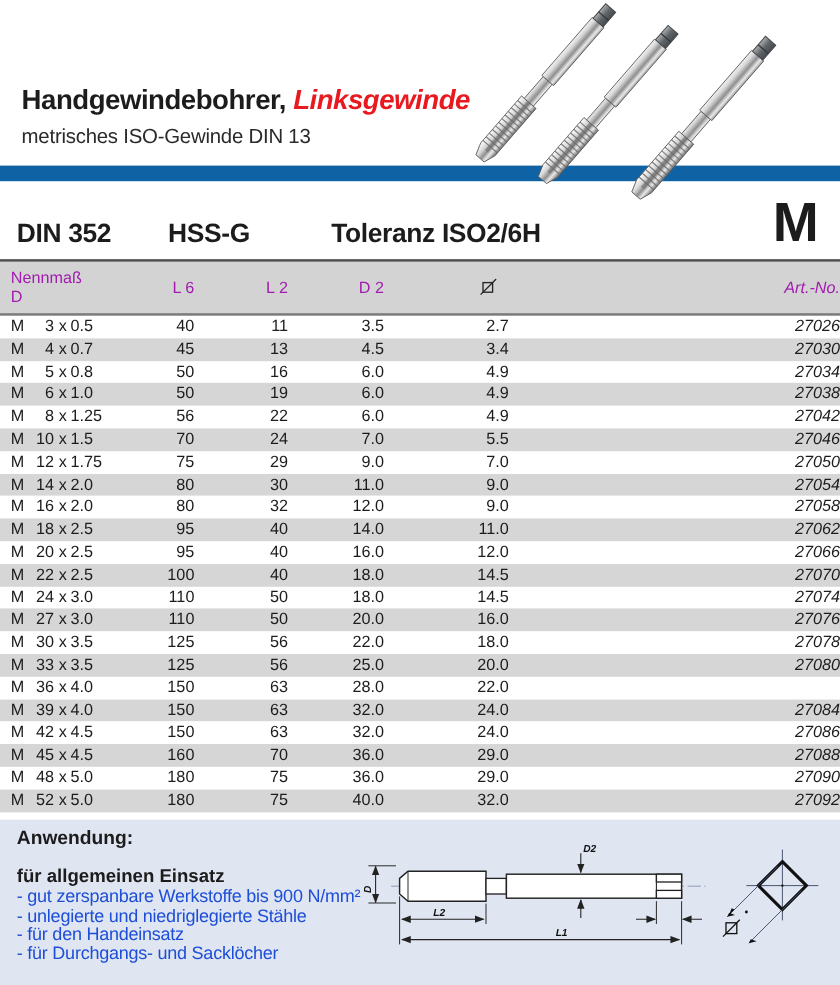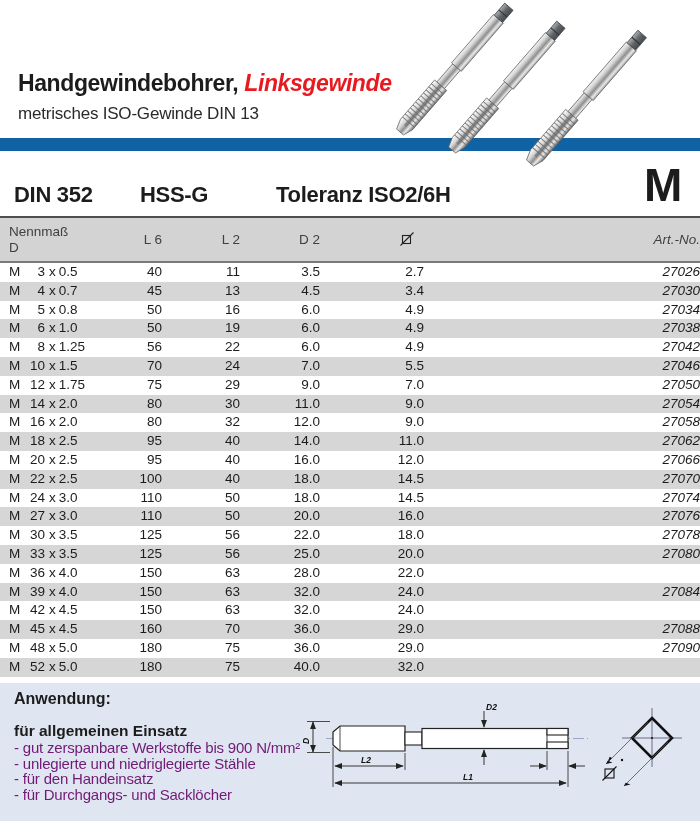--- a/index.html
+++ b/index.html
@@ -31,38 +31,38 @@
   .spec-m{left:644px;top:158px;font-size:46px;font-weight:bold;letter-spacing:-1px;}
 
   
   .tbl{left:0;top:216px;width:700px;z-index:2;}
   .tgrid{display:grid;grid-template-columns:130px 32px 78px 80px 104px 1fr;align-items:center;}
   .thead{
     background:#d3d3d3;
     border-top:2px solid #4f4f4f;
     border-bottom:2px solid #7a7a7a;
     height:43px;
-    font-size:13.5px;color:#404040;
+    font-size:13.5px;color:#a21caf;
   }
   .thead .c1{padding-left:9px;line-height:16px;align-self:center;}
   .num{text-align:right;}
   .c-art{padding-left:116px;text-align:right;font-style:italic;}
   .sym-cell{text-align:right;padding-right:10px;}
   .trow{height:18.8px;font-size:13.5px;line-height:18.8px;}
   .trow.alt{background:#d6d6d6;}
   .c1{display:flex;align-items:center;padding-left:9px;}
   .c1 .m{width:15px;display:inline-block;}
   .c1 .dia{width:21px;display:inline-block;text-align:right;}
   .c1 .sep{margin:0 3px 0 4px;}
 
   
   .app{left:0;top:683px;width:700px;height:138px;z-index:0;}
   .app-head{left:14px;top:690px;font-size:16px;font-weight:bold;z-index:2;}
   .app-sub{left:14px;top:722px;font-size:15.5px;font-weight:bold;z-index:2;}
-  .app-bullets{left:14px;top:740px;font-size:15px;line-height:15.6px;letter-spacing:-0.2px;z-index:2;color:#701a75;}
+  .app-bullets{left:14px;top:740px;font-size:15px;line-height:15.6px;letter-spacing:-0.2px;z-index:2;color:#1d4ed8;}
 
   
   .drawing-svg{left:300px;top:695px;width:400px;height:116px;z-index:2;}
   .dim-label{font-size:8.5px;font-weight:bold;font-style:italic;fill:#111;}
 </style>
 </head>
 <body>
 
 <div class="abs title-line">
   <span>Handgewindebohrer,</span><span class="title-red" id="title-red" style="color: rgb(232, 25, 31);">Linksgewinde</span>
@@ -360,20 +360,21 @@
         <div class="c1">
           <div class="m">M</div>
           <div class="dia">42</div>
           <div class="sep">x</div>
           <div class="pitch">4.5</div>
         </div>
         <div class="num">150</div>
         <div class="num">63</div>
         <div class="num">32.0</div>
         <div class="num">24.0</div>
+        <div class="c-art">27086</div>
       </div>
       <div class="tgrid trow alt">
         <div class="c1">
           <div class="m">M</div>
           <div class="dia">45</div>
           <div class="sep">x</div>
           <div class="pitch">4.5</div>
         </div>
         <div class="num">160</div>
         <div class="num">70</div>
@@ -398,20 +399,21 @@
         <div class="c1">
           <div class="m">M</div>
           <div class="dia">52</div>
           <div class="sep">x</div>
           <div class="pitch">5.0</div>
         </div>
         <div class="num">180</div>
         <div class="num">75</div>
         <div class="num">40.0</div>
         <div class="num">32.0</div>
+        <div class="c-art">27092</div>
       </div>
     </div>
 </div>
 
 <div class="abs app" id="app-bg" style="background: rgb(223, 229, 241);"></div>
 <div class="abs app-head">Anwendung:</div>
 <div class="abs app-sub">für allgemeinen Einsatz</div>
 <div class="abs app-bullets" id="app-bullets">
     <div class="">- gut zerspanbare Werkstoffe bis 900 N/mm²</div>
     <div class="">- unlegierte und niedriglegierte Stähle</div>

